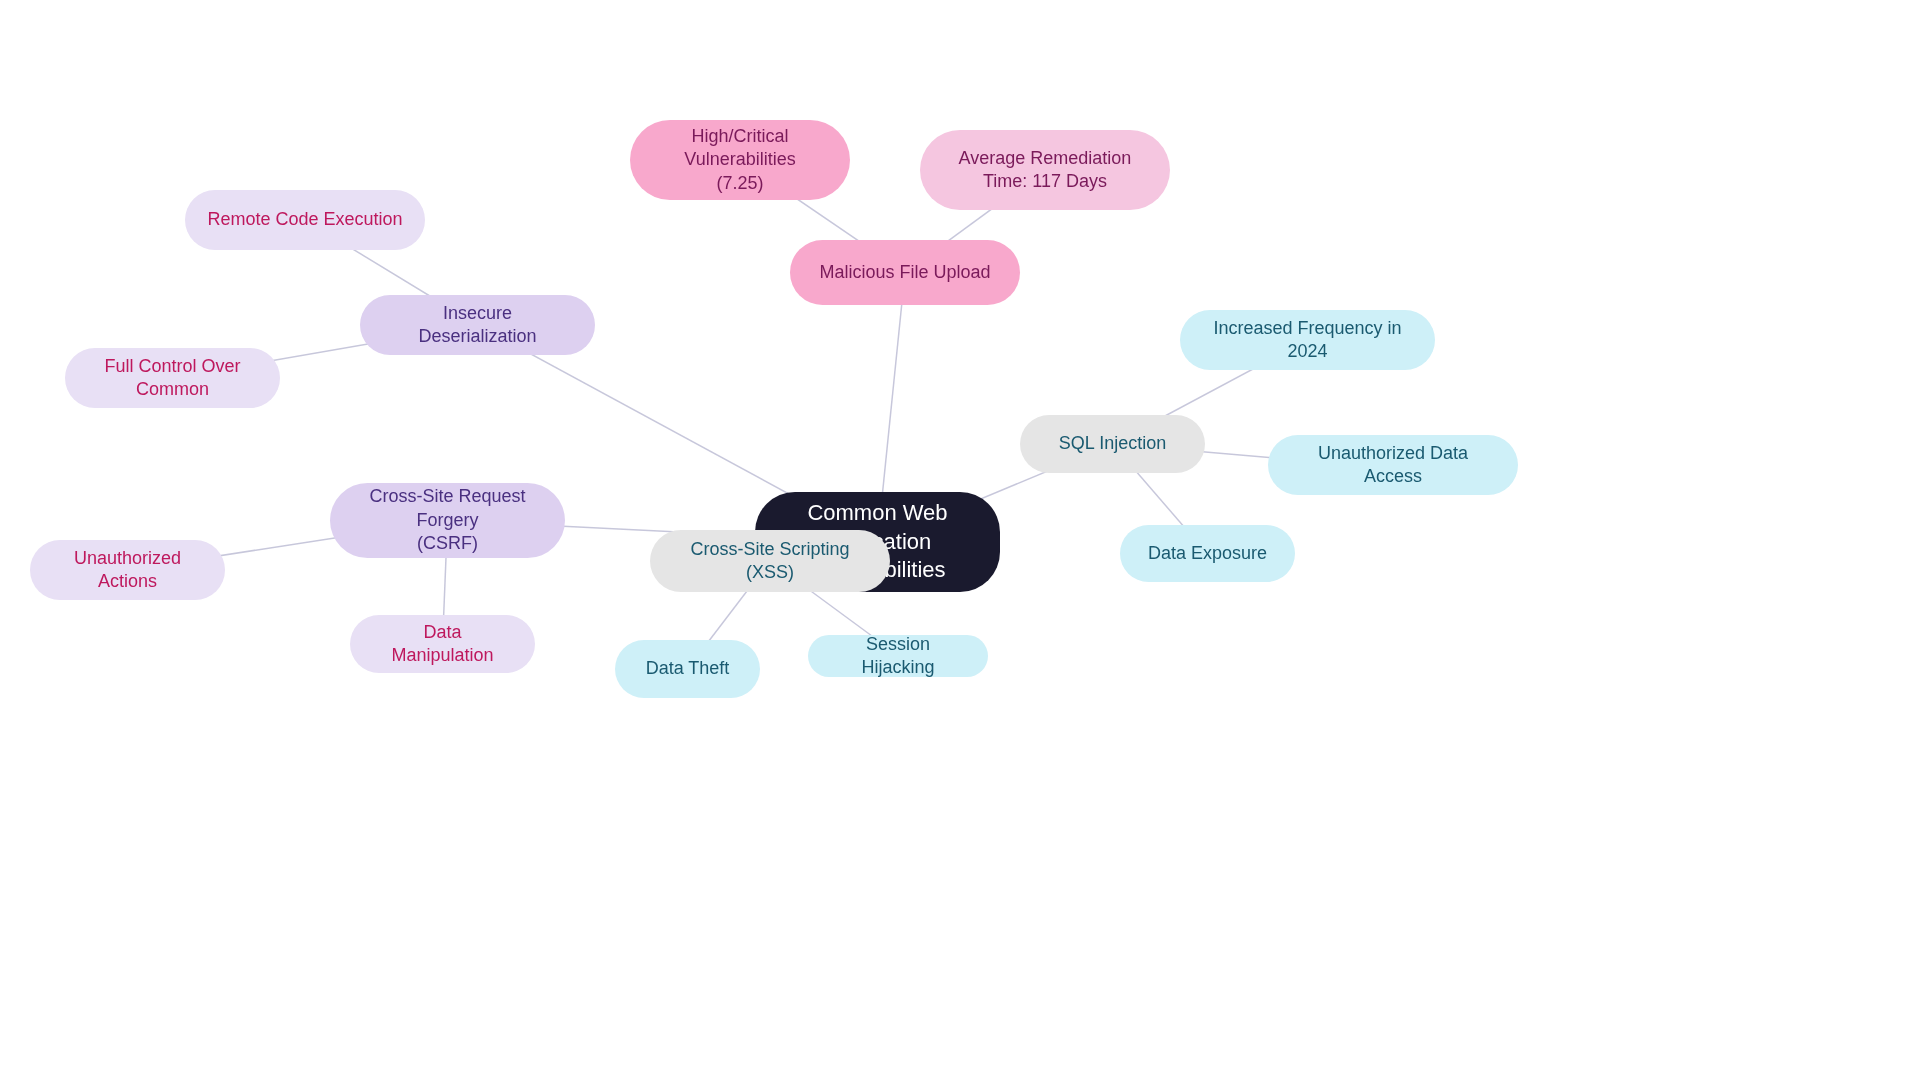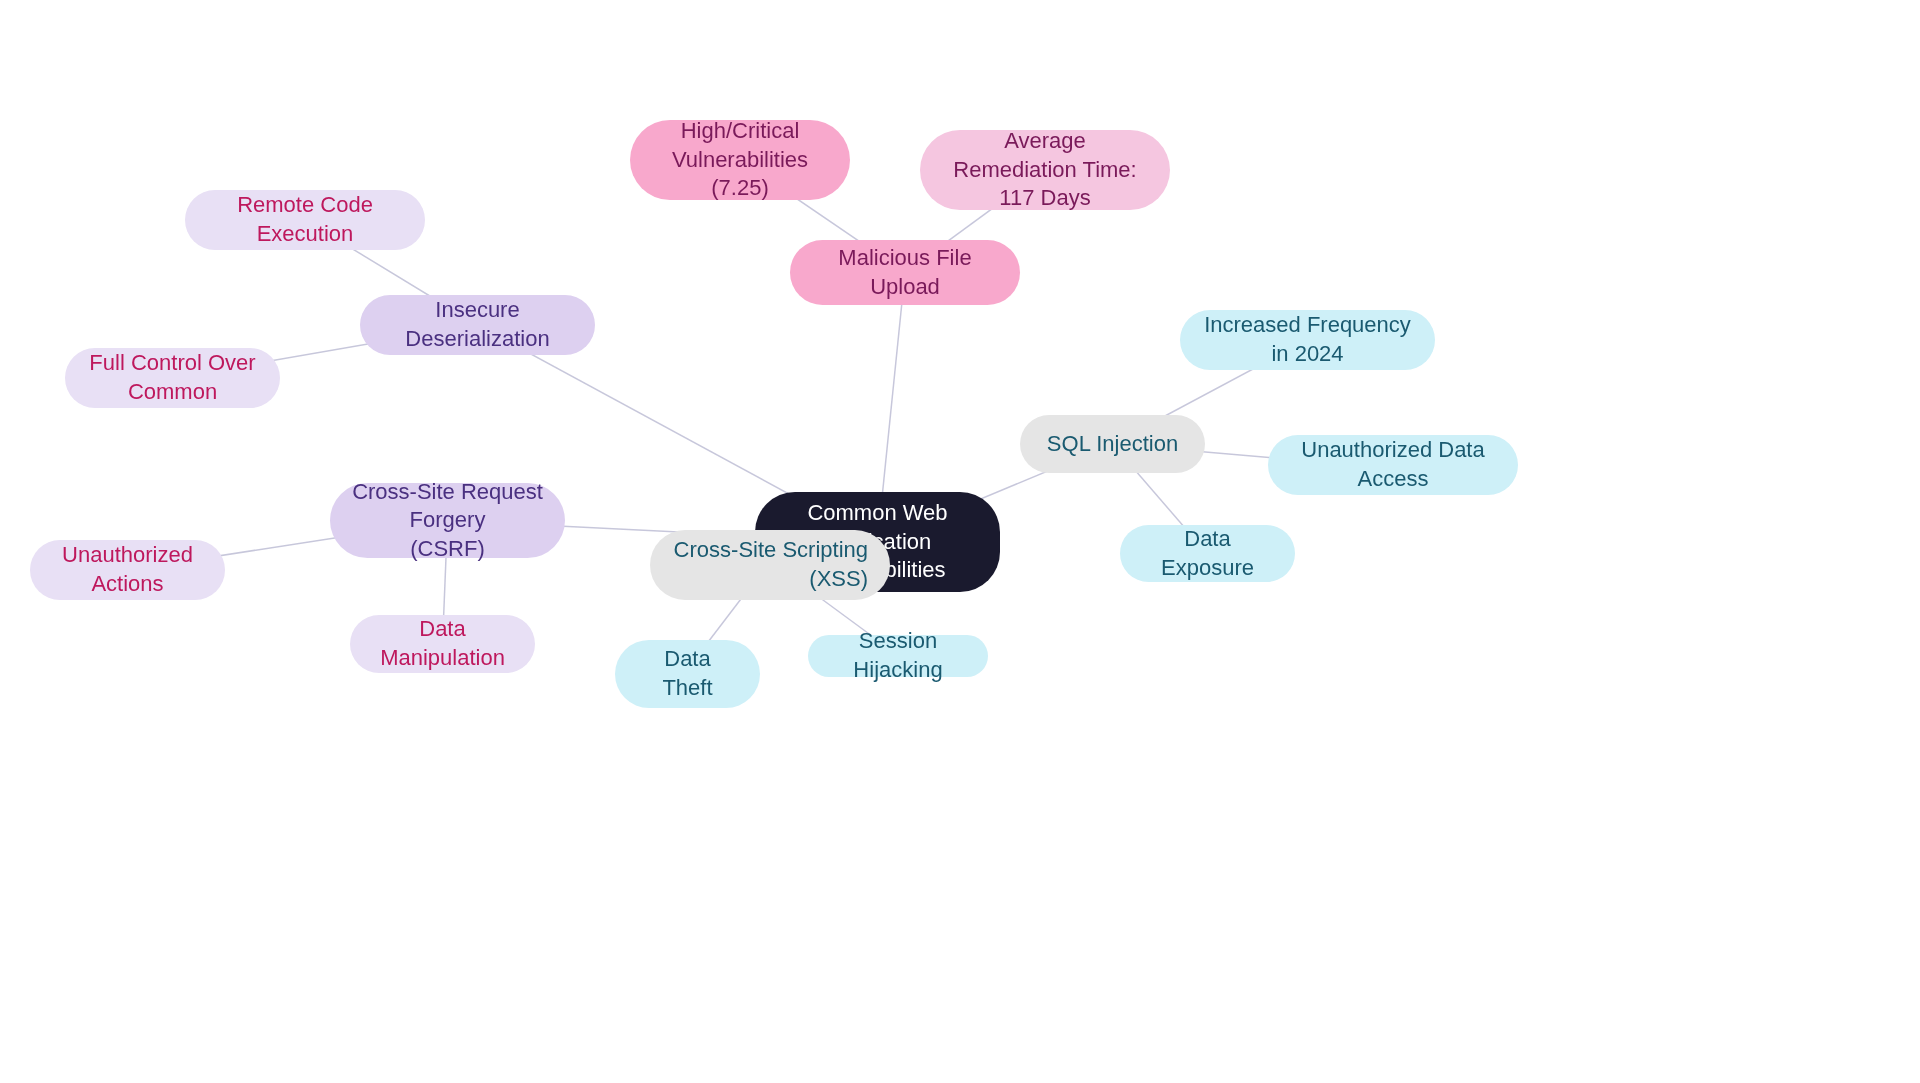--- a/index.html
+++ b/index.html
@@ -18,21 +18,21 @@
       height: 1083px;
       pointer-events: none;
     }
     .node {
       position: absolute;
       border-radius: 50px;
       display: flex;
       align-items: center;
       justify-content: center;
       text-align: center;
-      font-size: 22px;
+      font-size: 18px;
       line-height: 1.3;
       padding: 14px 22px;
       cursor: default;
       user-select: none;
     }
     .node-center {
       background: #1a1a2e;
       color: #ffffff;
       font-size: 22px;
       font-weight: 500;
@@ -129,25 +129,25 @@
 </div>
 
 <div class="node node-purple-pale" id="node-unauthorized_actions" style="left:30px; top:540px; width:195px; height:60px;">
   <span>Unauthorized Actions</span>
 </div>
 
 <div class="node node-purple-pale" id="node-data_manipulation" style="left:350px; top:615px; width:185px; height:58px;">
   <span>Data Manipulation</span>
 </div>
 
-<div class="node node-blue-light" id="node-xss" style="left:650px; top:530px; width:240px; height:70px;text-align:right;">
+<div class="node node-blue-light" id="node-xss" style="left:650px; top:530px; width:240px; height:62px;">
   <span>Cross-Site Scripting (XSS)</span>
 </div>
 
-<div class="node node-blue-pale" id="node-data_theft" style="left:615px; top:640px; width:145px; height:68px;">
+<div class="node node-blue-pale" id="node-data_theft" style="left:615px; top:640px; width:145px; height:58px;">
   <span>Data Theft</span>
 </div>
 
 <div class="node node-blue-pale" id="node-session_hijacking" style="left:808px; top:635px; width:180px; height:42px;">
   <span>Session Hijacking</span>
 </div>
 
 <div class="node node-blue-light" id="node-sql_injection" style="left:1020px; top:415px; width:185px; height:58px;">
   <span>SQL Injection</span>
 </div>

